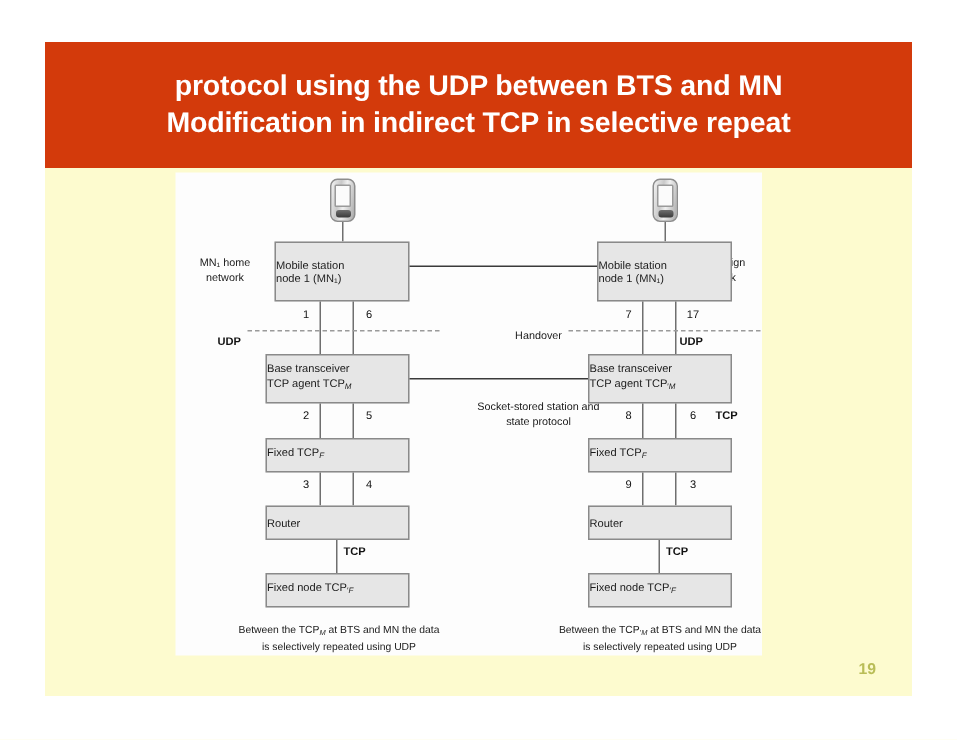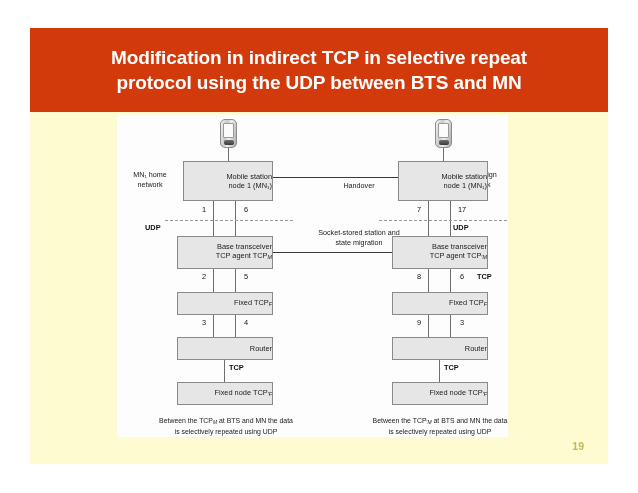--- a/index.html
+++ b/index.html
@@ -57,21 +57,21 @@
     background: #fdfdfd;
   }
 
   .node-box {
     position: absolute;
     background: #e6e6e6;
     border: 1px solid #8a8a8a;
     box-sizing: border-box;
     display: flex;
     flex-direction: column;
-    align-items: flex-end;
+    align-items: flex-start;
     justify-content: center;
     font-size: 7.4px;
     color: #1a1a1a;
     line-height: 9.5px;
     text-align: center;
   }
   .node-box .ln { white-space: nowrap; }
 
   .side-label {
     position: absolute;
@@ -81,20 +81,21 @@
     text-align: center;
     white-space: nowrap;
   }
   .mid-label {
     position: absolute;
     font-size: 7.2px;
     color: #1a1a1a;
     line-height: 9.5px;
     text-align: center;
     white-space: nowrap;
+    margin-top: 38px;
   }
   .num-label {
     position: absolute;
     font-size: 7.4px;
     color: #111111;
     text-align: center;
     white-space: nowrap;
   }
   .proto-label {
     position: absolute;
@@ -171,22 +172,22 @@
     color: #b9bd57;
     font-weight: bold;
   }
 </style>
 </head>
 <body>
 
 <div id="slide">
 
   <div id="title-banner">
+    <div class="title-line">protocol using the UDP between BTS and MN</div>
     <div class="title-line">Modification in indirect TCP in selective repeat</div>
-    <div class="title-line">protocol using the UDP between BTS and MN</div>
   </div>
 
   <div id="diagram-panel">
 
     <div class="phone" style="left:103px; top:4px;">
       <div class="screen"></div>
       <div class="keys"></div>
     </div>
     <div class="phone" style="left:318px; top:4px;">
       <div class="screen"></div>
@@ -218,21 +219,21 @@
     <div class="proto-label" style="left:28px; top:108px;">UDP</div>
 
     <div class="node-box" style="left:60px; top:121px; width:96px; height:33px;">
       <div class="ln">Base transceiver</div>
       <div class="ln"><span>TCP agent TCP</span><span class="sub">M</span></div>
     </div>
 
     <div class="hline" style="left:156px; top:137px; width:170px; background:#3a3a3a;"></div>
     <div class="mid-label" style="left:172px; top:113px; width:140px;">
       <span>Socket-stored station and</span><br>
-      <span>state migration</span>
+      <span>state protocol</span>
     </div>
 
     <div class="vline" style="left:96px; top:154px; height:23px;"></div>
     <div class="vline" style="left:118px; top:154px; height:23px;"></div>
     <div class="num-label" style="left:80px; top:157px; width:14px;">2</div>
     <div class="num-label" style="left:122px; top:157px; width:14px;">5</div>
 
     <div class="node-box" style="left:60px; top:177px; width:96px; height:23px;">
       <div class="ln"><span>Fixed TCP</span><span class="sub">F</span></div>
     </div>

